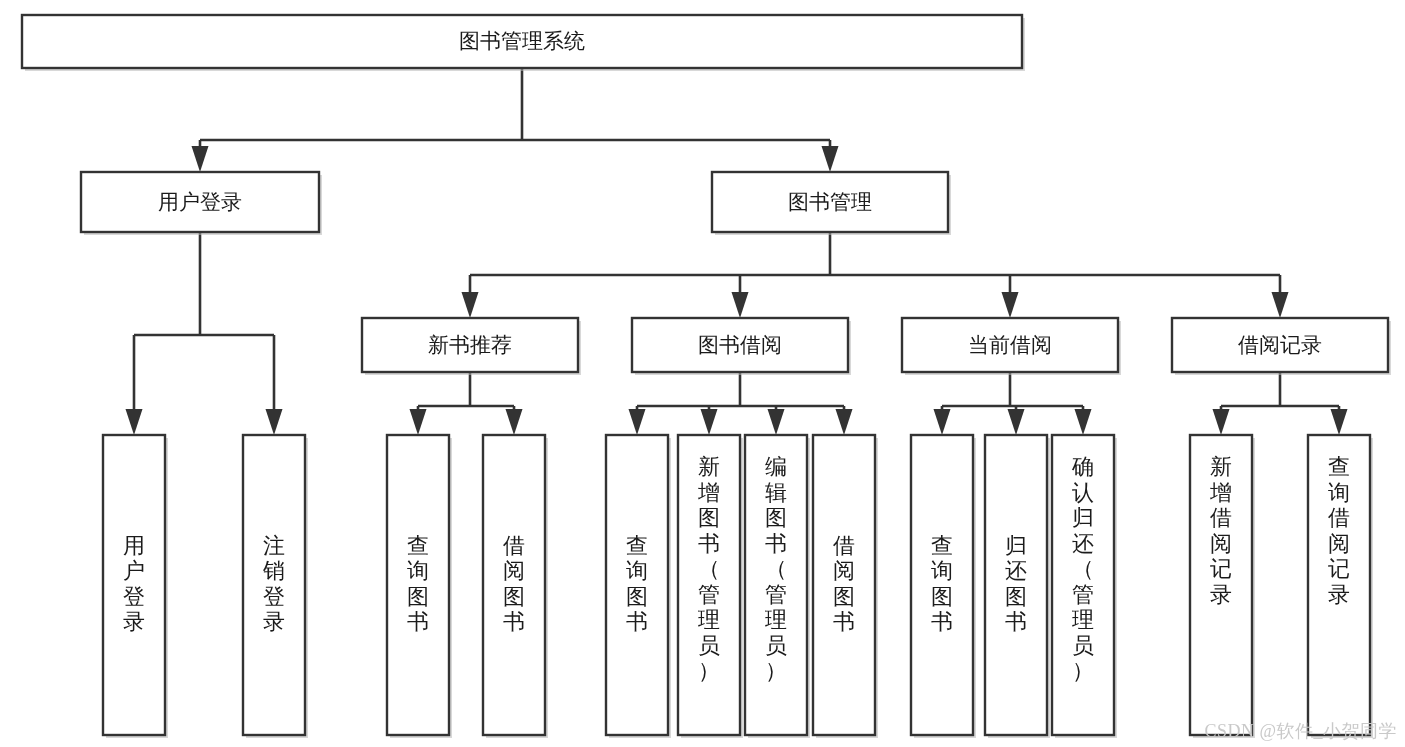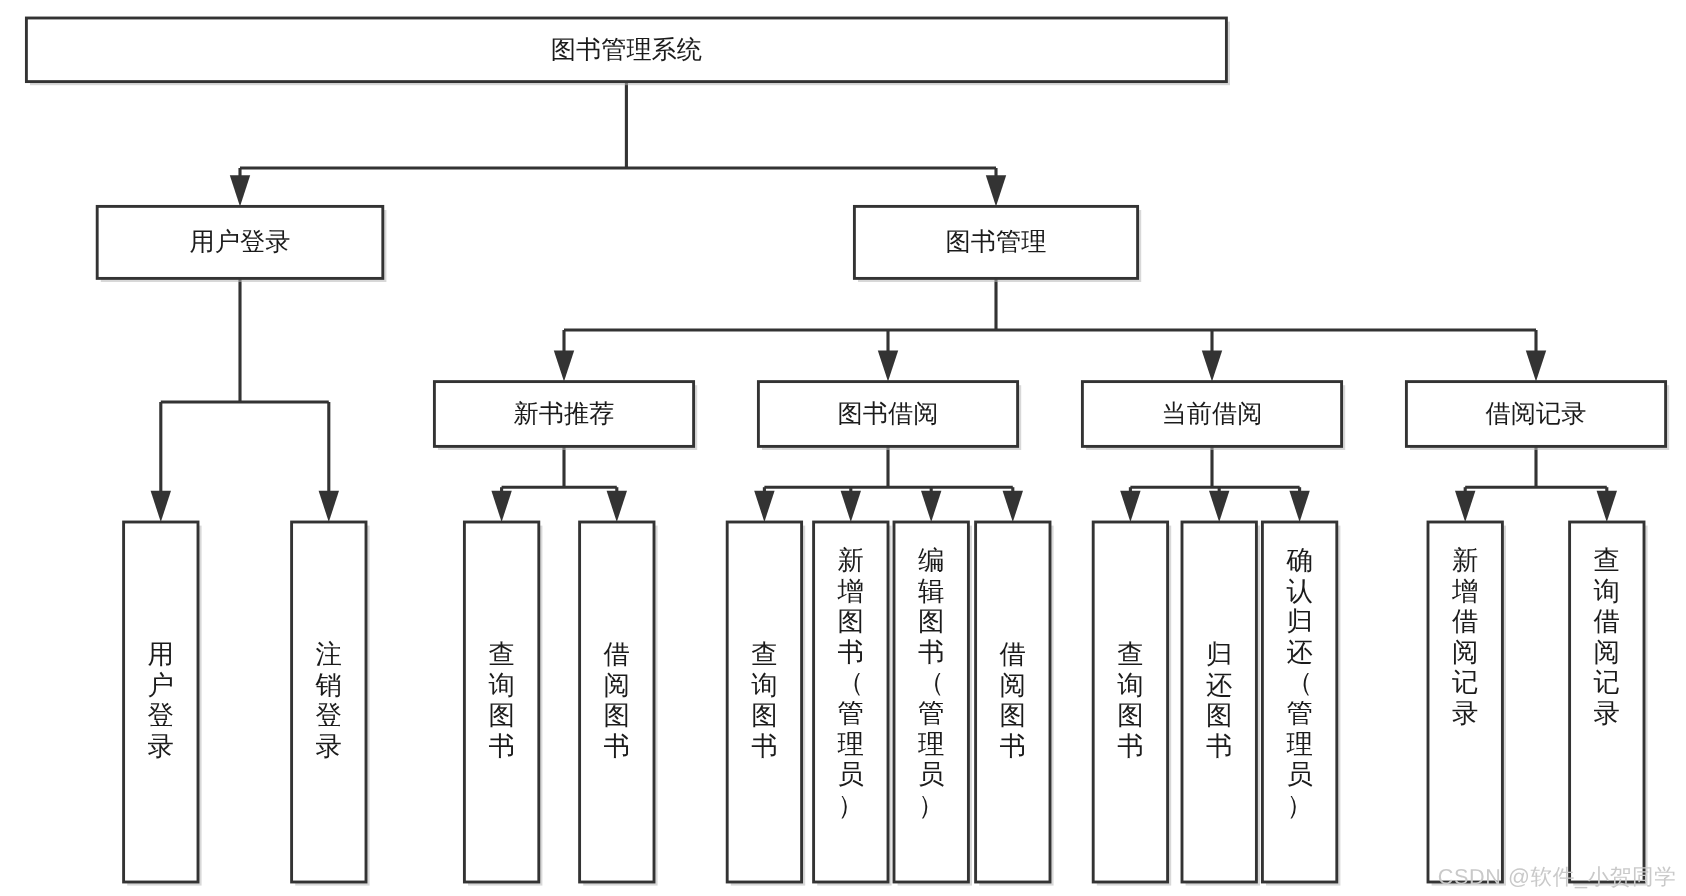--- a/index.html
+++ b/index.html
@@ -54,21 +54,21 @@
     font-family: "Liberation Sans", "DejaVu Sans", sans-serif;
     font-size: 22px;
     text-anchor: middle;
   }
   .watermark-text {
     position: absolute;
     right: 8px;
     bottom: 4px;
     color: #c9c9c9;
     font-size: 18px;
-    font-family: Liberation Sans, sans-serif;
+    font-family: Liberation Serif, serif;
     letter-spacing: 0.5px;
     white-space: nowrap;
     user-select: none;
   }
 </style>
 </head>
 <body>
 
 <div id="diagram-root">
   <svg id="flow-svg" viewBox="0 0 1405 747">

